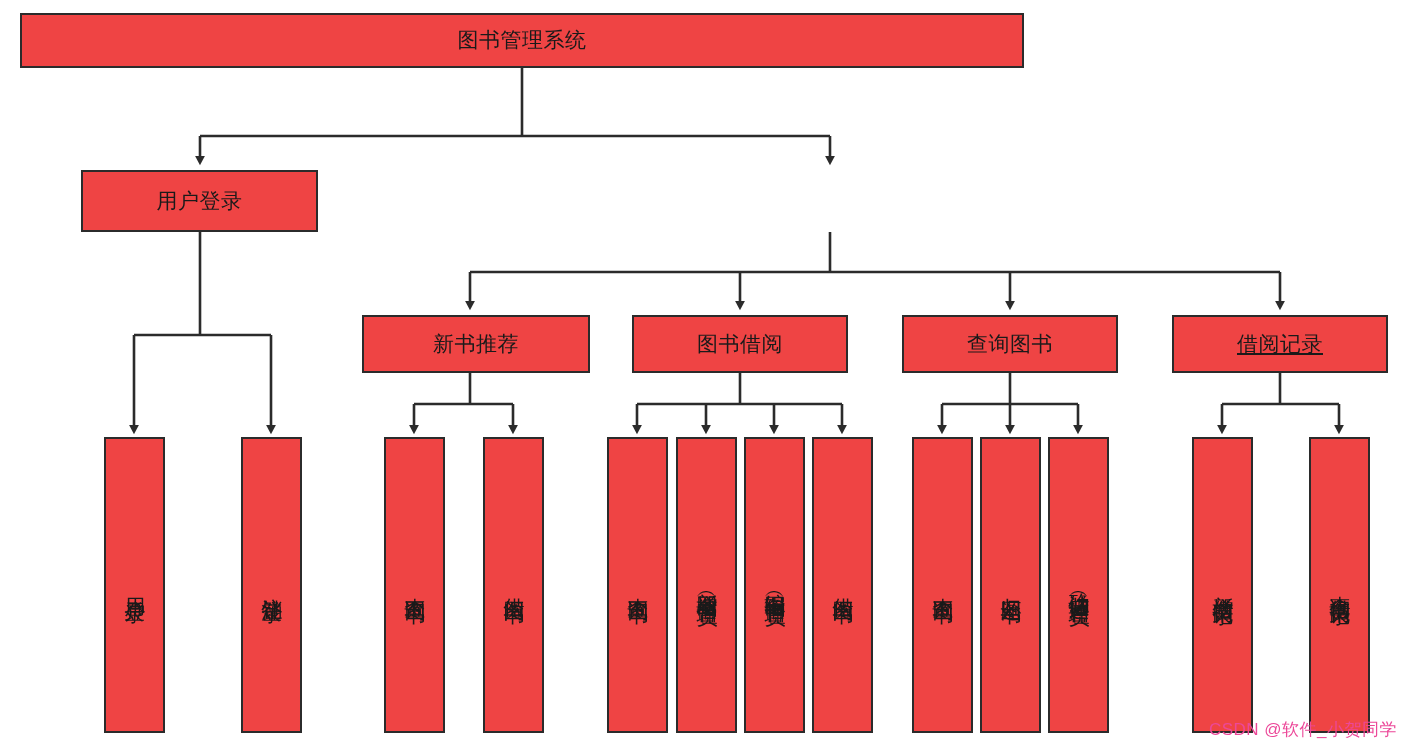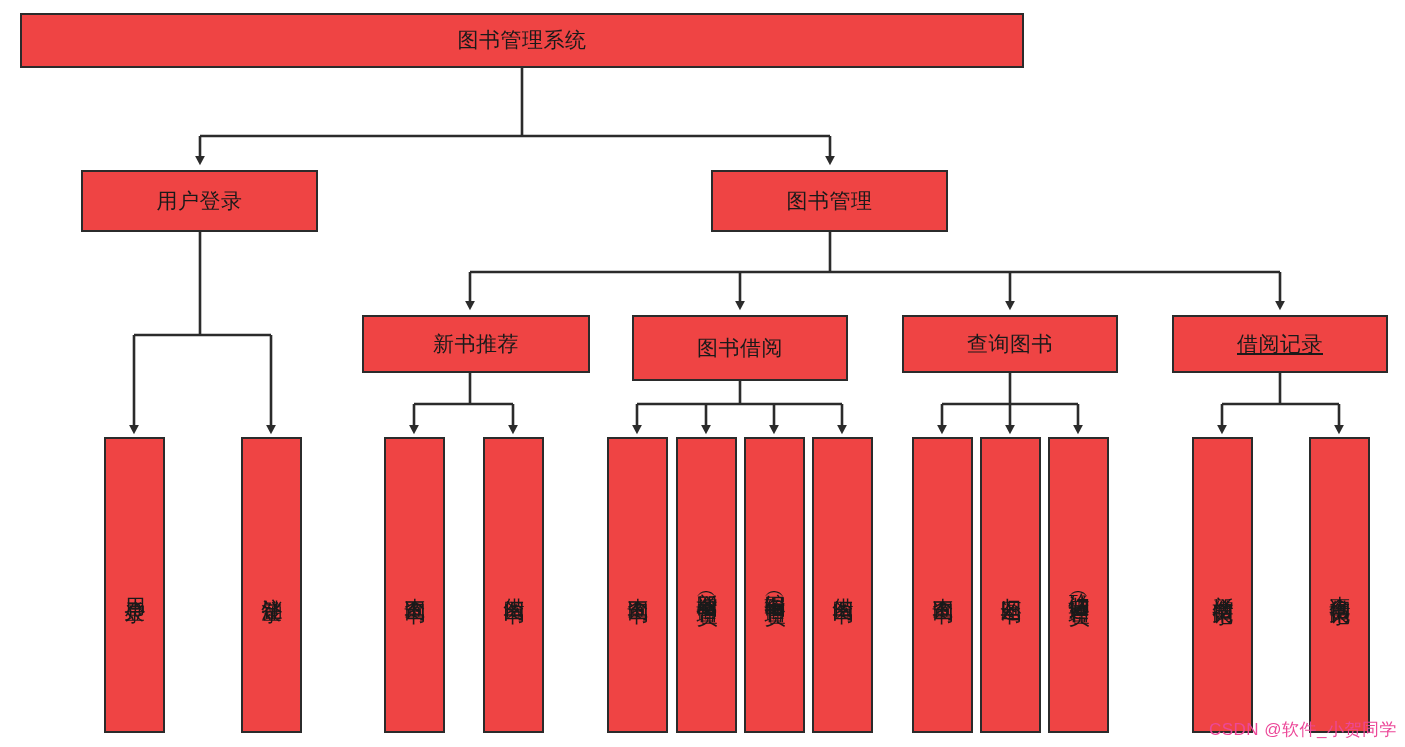--- a/index.html
+++ b/index.html
@@ -128,29 +128,26 @@
   </svg>
 
   <div class="node h" style="left:20px; top:13px; width:1004px; height:55px;">
     <span class="lbl">图书管理系统</span>
   </div>
 
   <div class="node h" style="left:81px; top:170px; width:237px; height:62px;">
     <span class="lbl">用户登录</span>
   </div>
 
-  <div class="node h" style="left:711px; top:170px; width:237px; height:62px;">
-    <span class="lbl">图书管理</span>
-  </div>
 
   <div class="node h" style="left:362px; top:315px; width:228px; height:58px;">
     <span class="lbl">新书推荐</span>
   </div>
 
-  <div class="node h" style="left:632px; top:315px; width:216px; height:66px;">
+  <div class="node h" style="left:632px; top:315px; width:216px; height:58px;">
     <span class="lbl">图书借阅</span>
   </div>
 
   <div class="node h" style="left:902px; top:315px; width:216px; height:58px;">
     <span class="lbl">查询图书</span>
   </div>
 
   <div class="node h" style="left:1172px; top:315px; width:216px; height:58px;text-decoration:underline;">
     <span class="lbl">借阅记录</span>
   </div>

